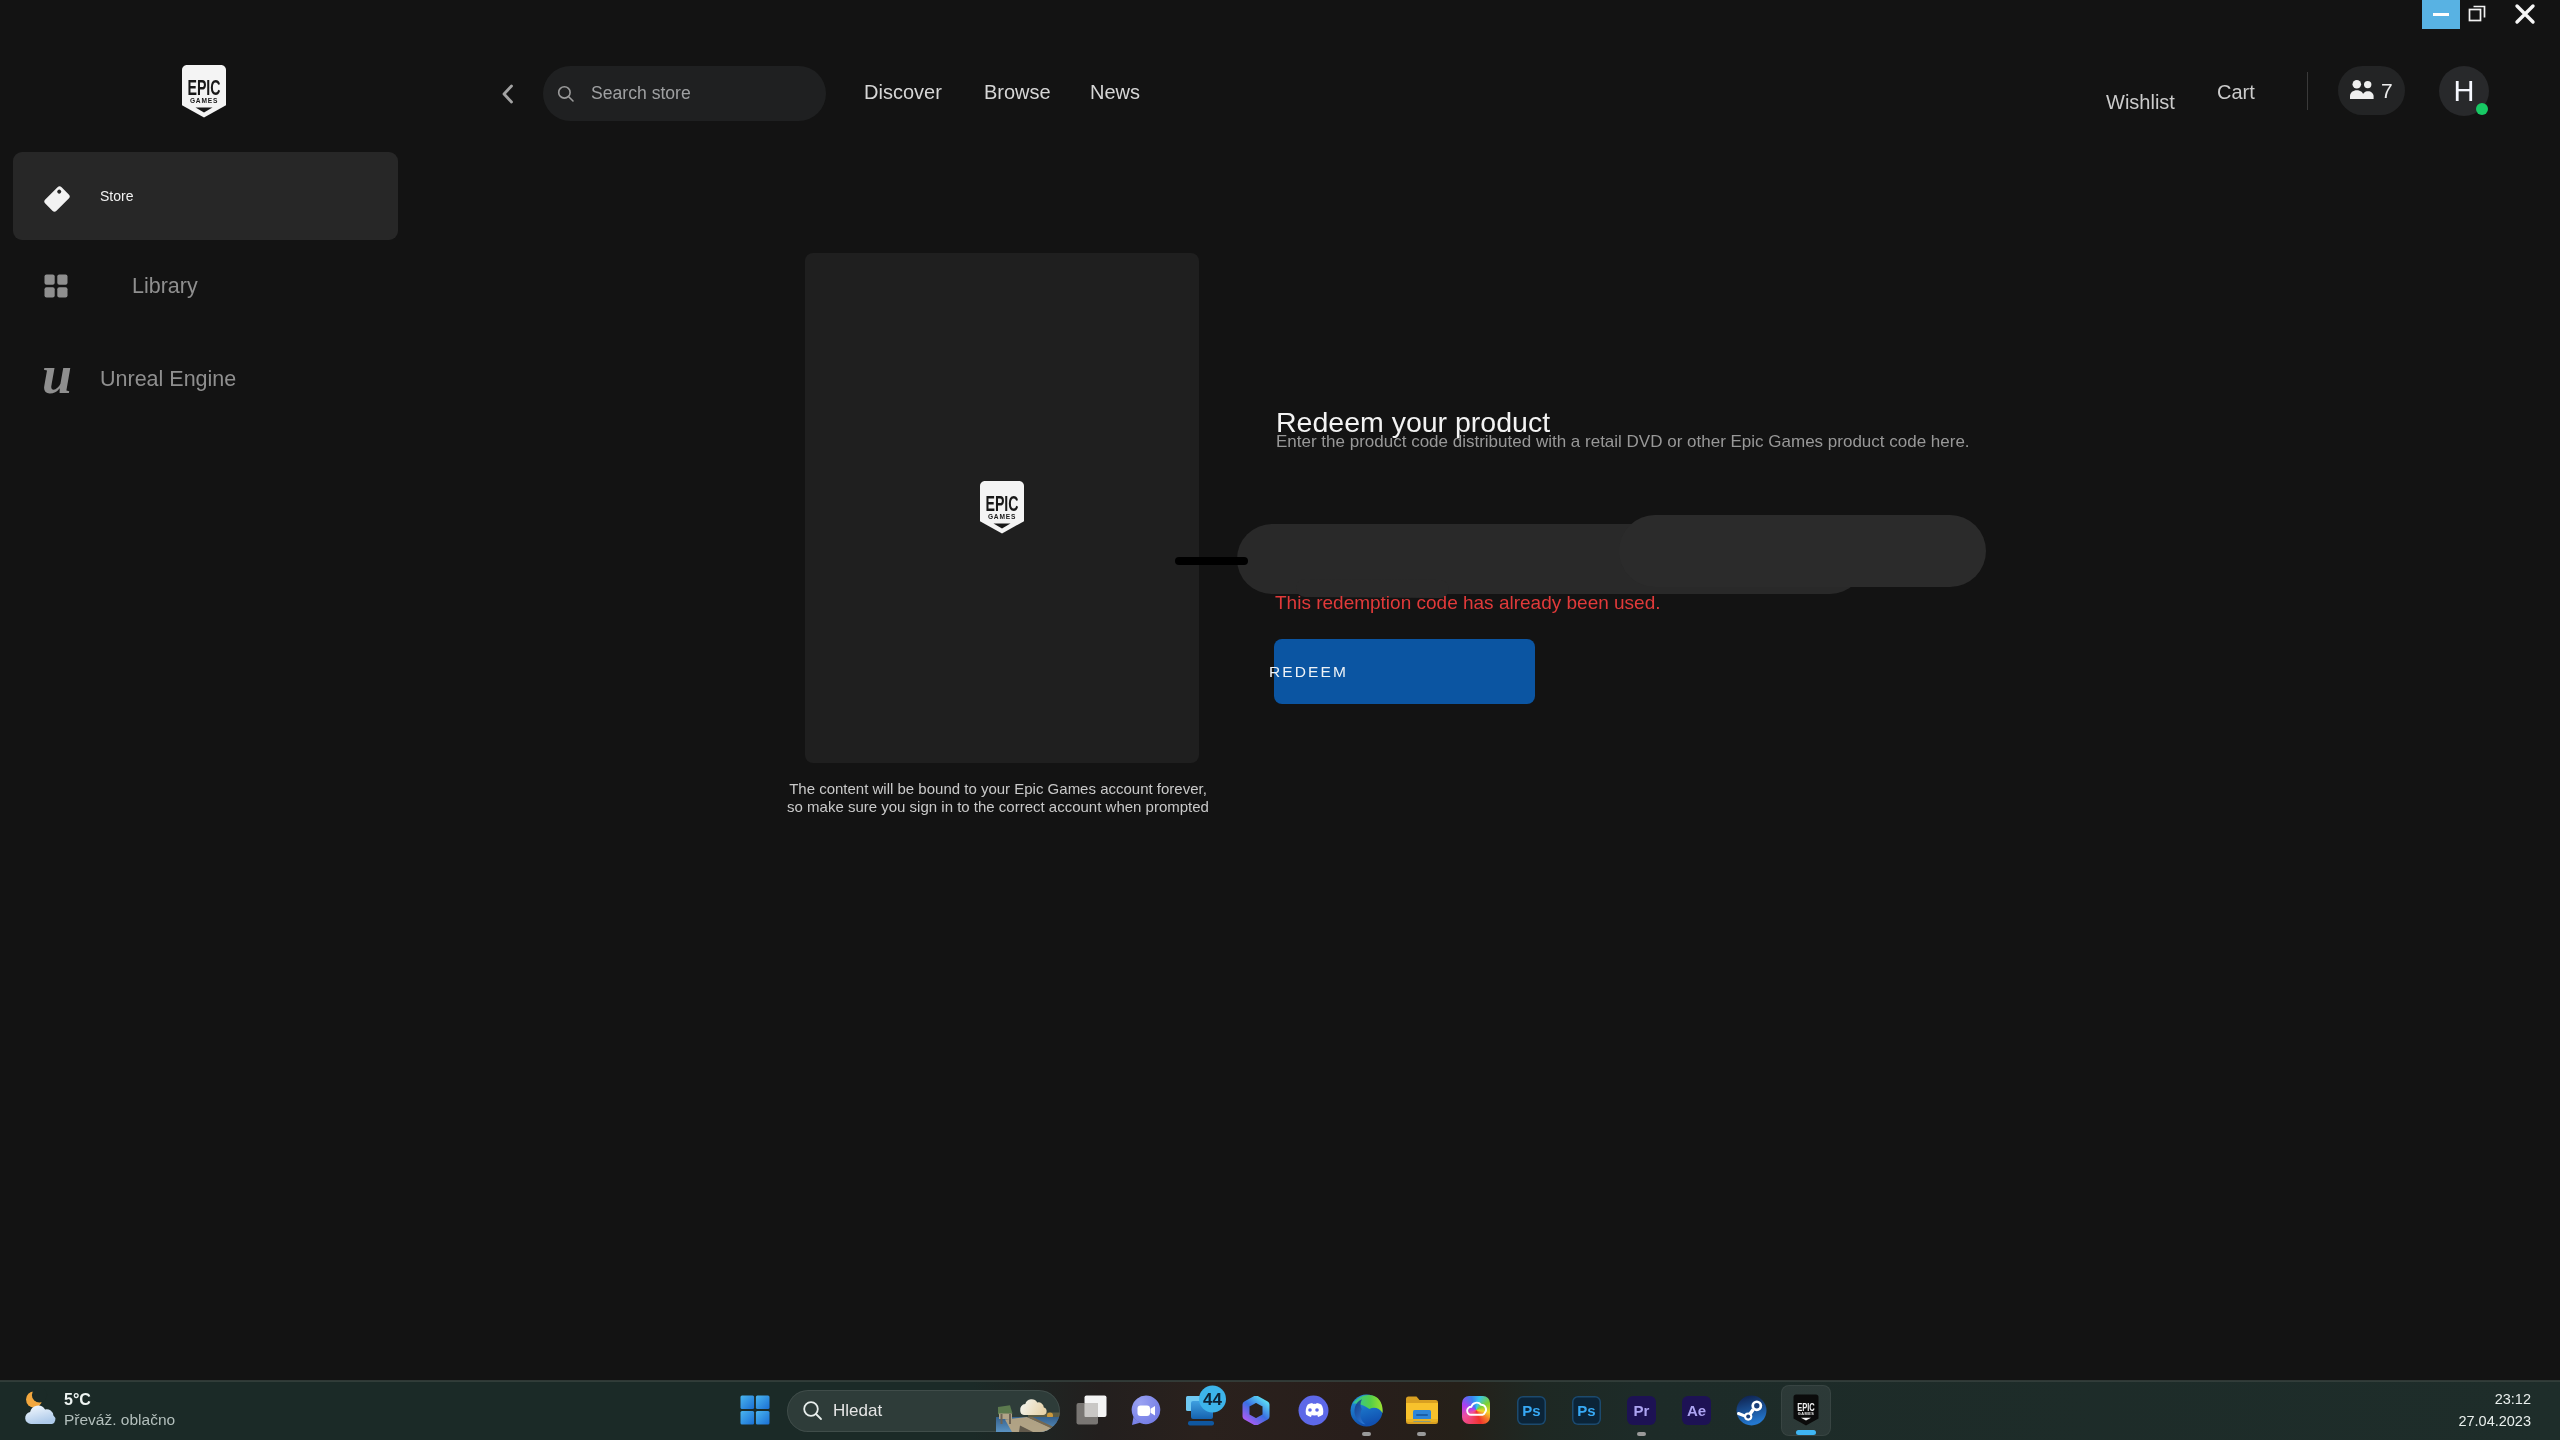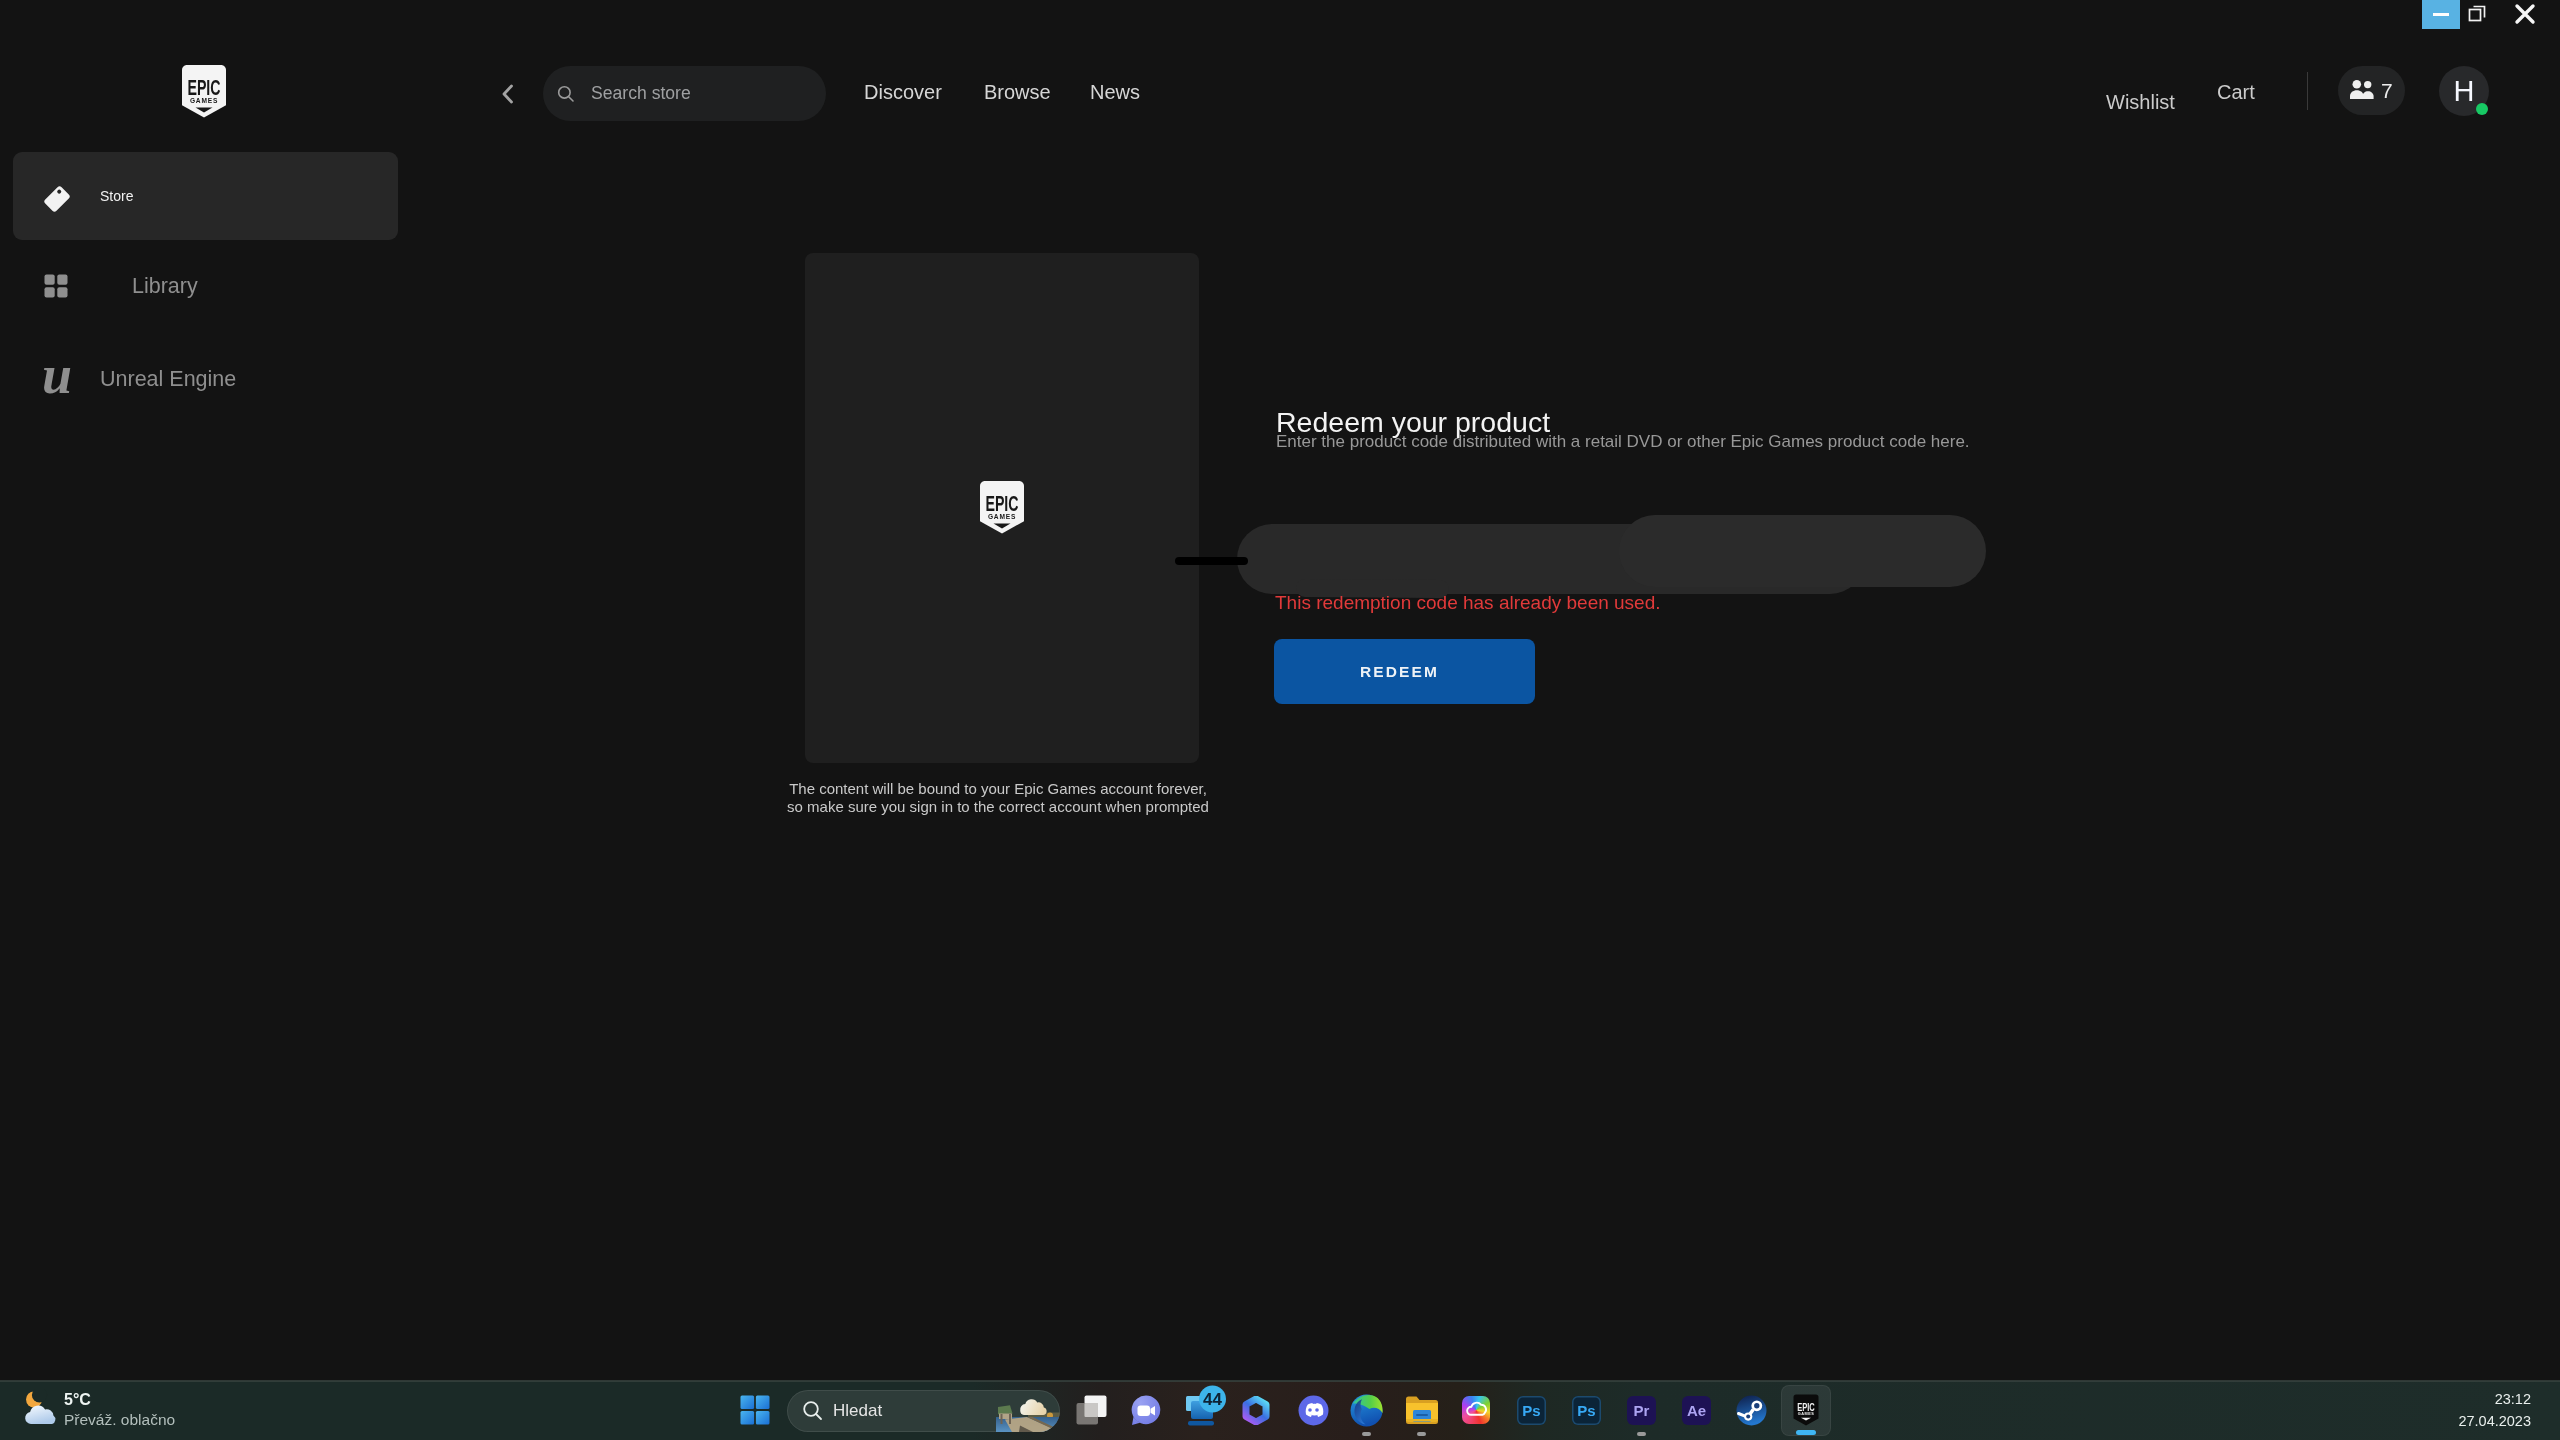--- a/index.html
+++ b/index.html
@@ -105,21 +105,21 @@
 <svg class="a" style="left:1150px;top:470px;" width="900" height="180" viewBox="0 0 900 180">
   <line x1="122" y1="89" x2="680" y2="89" stroke="#292929" stroke-width="70" stroke-linecap="round"></line>
   <line x1="155" y1="118" x2="290" y2="119" stroke="#292929" stroke-width="18" stroke-linecap="round"></line>
   <line x1="505" y1="81" x2="800" y2="81" stroke="#2b2b2b" stroke-width="72" stroke-linecap="round"></line>
   <line x1="29" y1="91" x2="94" y2="91" stroke="#000" stroke-width="8" stroke-linecap="round"></line>
 </svg>
 
 <div class="txt" style="left:1275px;top:592px;font-size:19px;color:#e13a3a;">This redemption code has already been used.</div>
 
 <div class="a" style="left:1274px;top:639px;width:261px;height:65px;border-radius:8px;background:#0b55a2;"></div>
-<div class="txt" style="left:1269px;top:639px;width:261px;height:69px;line-height:65px;text-align:center;font-size:15.5px;letter-spacing:2.1px;font-weight:700;color:#eef2f6;">REDEEM</div>
+<div class="txt" style="left:1269px;top:639px;width:261px;height:69px;line-height:65px;text-align:left;font-size:15.5px;letter-spacing:2.1px;font-weight:400;color:#eef2f6;">REDEEM</div>
 
 <div class="a" id="taskbar" style="left:0;top:1381px;width:2560px;height:59px;
   background:linear-gradient(90deg,#1b2a27 0%,#1b2a27 38%,#231f1e 43%,#2a211d 47%,#281e1b 53%,#252019 57%,#1e2823 60%,#1d2b28 64%,#1e2d2a 100%);"></div>
 <div class="a" style="left:0;top:1380px;width:2560px;height:2px;background:#37423f;opacity:0.8;"></div>
 
 <svg class="a" style="left:22px;top:1389px;" width="36" height="40" viewBox="0 0 36 40">
   <circle cx="12" cy="10.5" r="8" fill="#f3a73e"></circle>
   <circle cx="17.5" cy="6" r="7.6" fill="#1b2a27"></circle>
   <defs>
       <linearGradient id="cldg" x1="0" y1="0" x2="0.4" y2="1">

